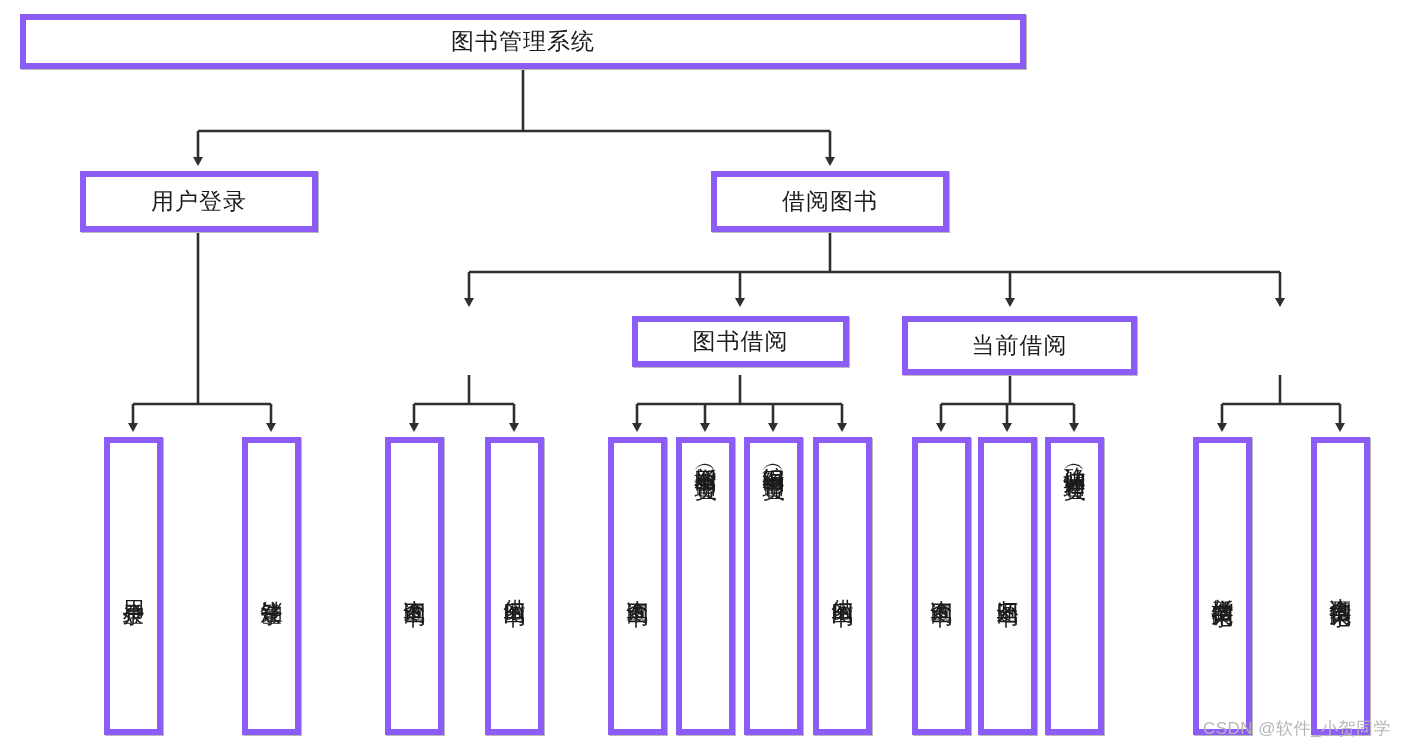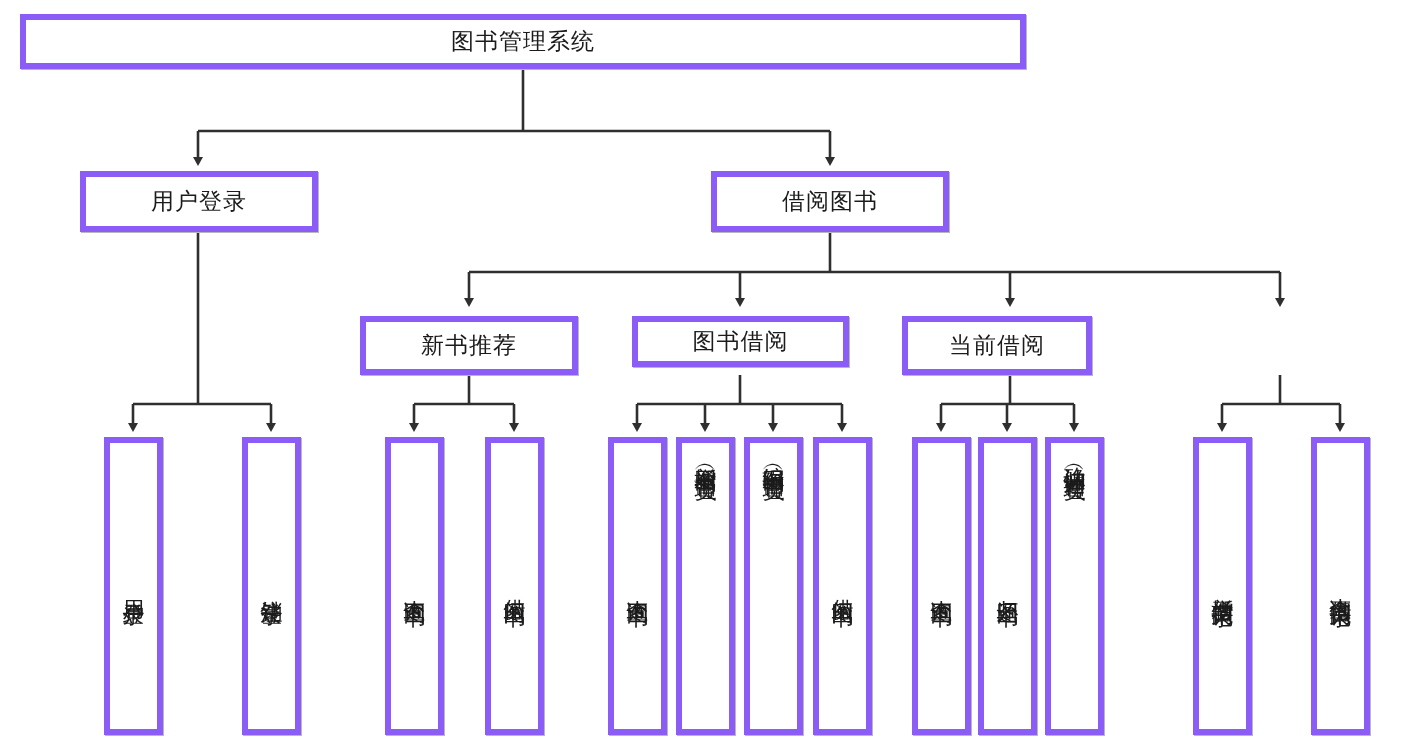--- a/index.html
+++ b/index.html
@@ -132,27 +132,24 @@
     <span class="node-label">图书管理系统</span>
   </div>
 
   <div class="node" style="left:80px; top:171px; width:238px; height:61px;">
     <span class="node-label">用户登录</span>
   </div>
   <div class="node" style="left:711px; top:171px; width:238px; height:61px;">
     <span class="node-label">借阅图书</span>
   </div>
 
-  <div class="node" style="left:360px; top:316px; width:218px; height:59px;">
-    <span class="node-label">新书推荐</span>
-  </div>
   <div class="node" style="left:632px; top:316px; width:217px; height:51px;">
     <span class="node-label">图书借阅</span>
   </div>
-  <div class="node" style="left:902px; top:316px; width:190px; height:59px;">
+  <div class="node" style="left:902px; top:316px; width:235px; height:59px;">
     <span class="node-label">当前借阅</span>
   </div>
 
   <div class="node leaf centered" style="left:104px; top:437px; width:59px; height:298px;">
     <span class="node-label">用户登录</span>
   </div>
   <div class="node leaf centered" style="left:242px; top:437px; width:59px; height:298px;">
     <span class="node-label">注销登录</span>
   </div>
 
@@ -186,14 +183,15 @@
     <span class="node-label">确认归还（管理员）</span>
   </div>
 
   <div class="node leaf centered" style="left:1193px; top:437px; width:59px; height:298px;">
     <span class="node-label">新增借阅记录</span>
   </div>
   <div class="node leaf centered" style="left:1311px; top:437px; width:59px; height:298px;">
     <span class="node-label">查询借阅记录</span>
   </div>
 
+  <div id="watermark">CSDN @软件_小贺同学</div>
 
 </div>
 
 </body></html>

